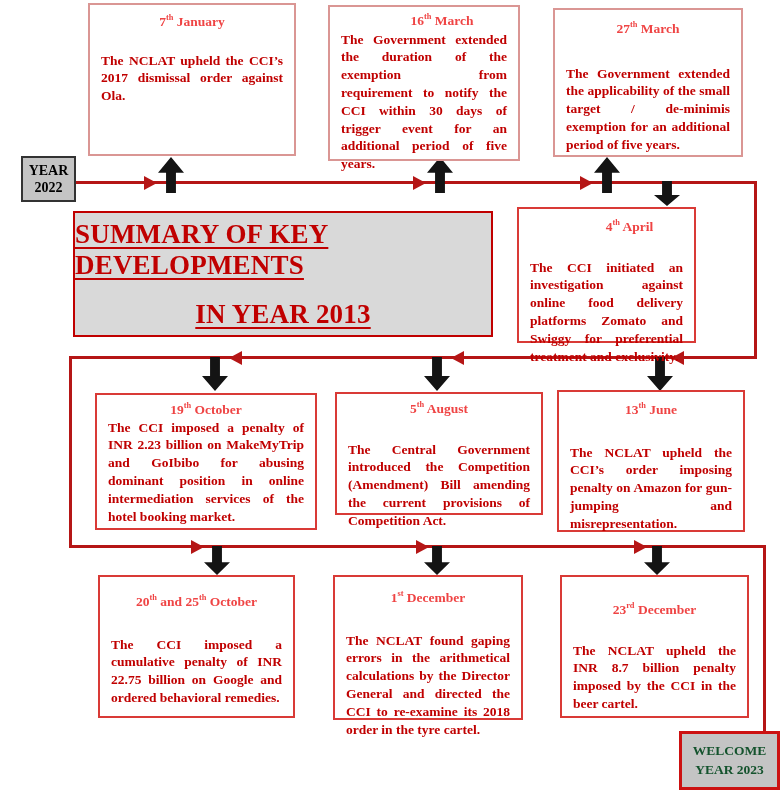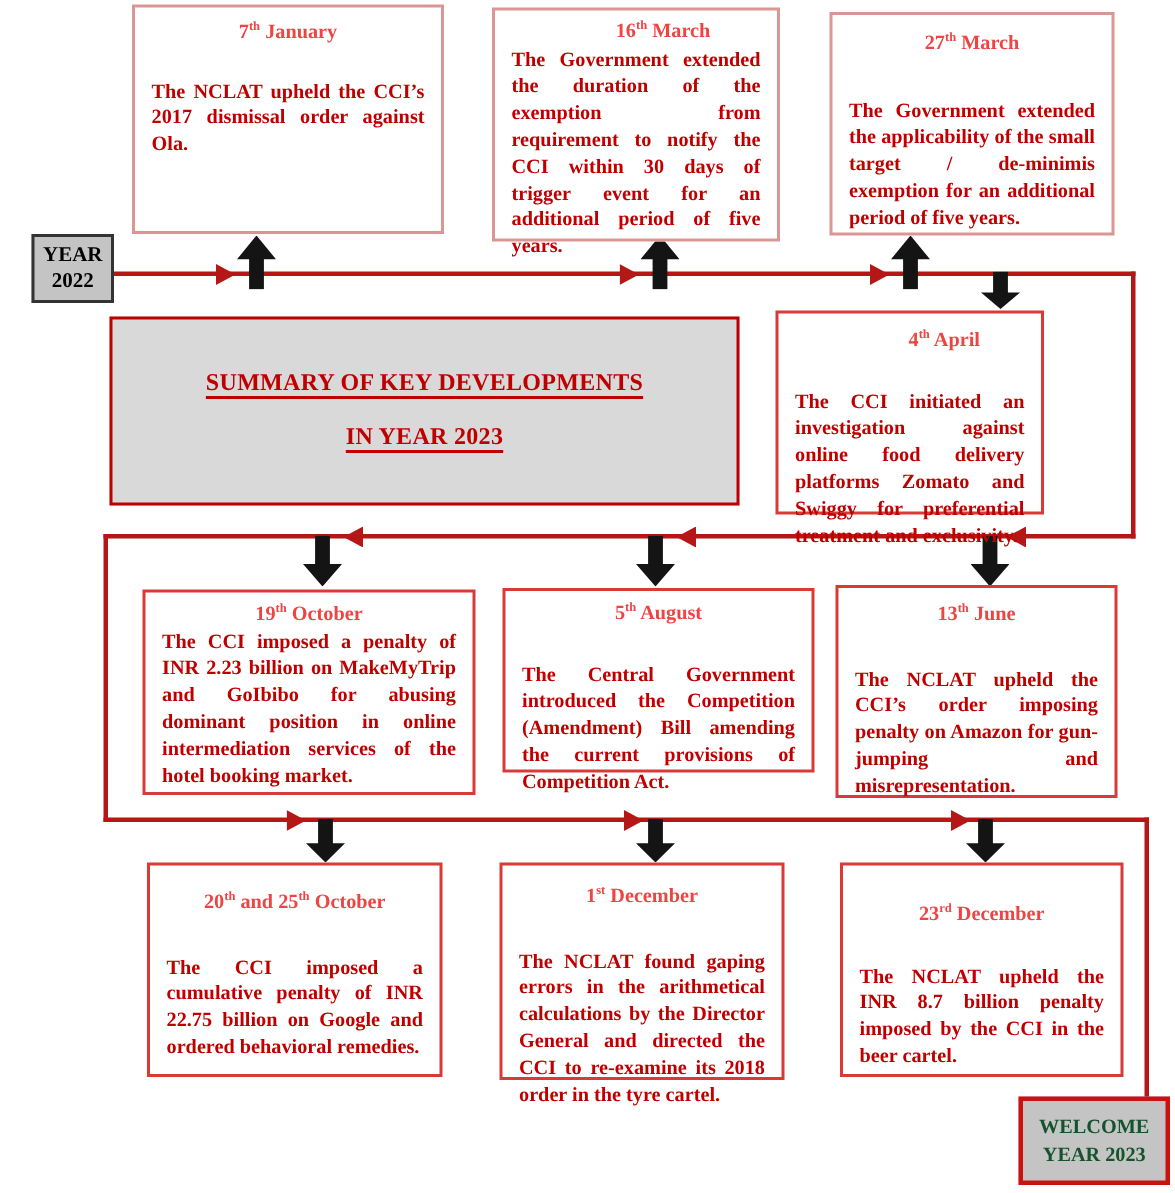--- a/index.html
+++ b/index.html
@@ -46,21 +46,21 @@
     display:flex; flex-direction:column; align-items:center; justify-content:center;
     font-weight:bold; color:#000; font-size:14px; line-height:1.25; text-align:center;
   }
   #title-box {
     position:absolute; left:73px; top:211px; width:420px; height:126px;
     background:#D9D9D9; border:2px solid #C00000; box-sizing:border-box;
     display:flex; flex-direction:column; align-items:center; justify-content:center;
     gap:18px;
   }
   #title-box .tline {
-    color:#C00000; font-weight:bold; font-size:16px; letter-spacing:0.2px;
+    color:#C00000; font-weight:bold; font-size:27px; letter-spacing:0.2px;
     text-decoration:underline; text-decoration-thickness:2px; text-underline-offset:4px;
   }
   #welcome-badge {
     position:absolute; left:679px; top:731px; width:101px; height:59px;
     background:#C4C4C4; border:3px solid #CC1111; box-sizing:border-box;
     display:flex; flex-direction:column; align-items:center; justify-content:center;
     font-weight:bold; color:#14532d; font-size:13.5px; line-height:1.35; text-align:center;
   }
 
   
@@ -117,21 +117,21 @@
   <div class="barrow down" style="left:424px; top:546px; width:26px; height:29px;"></div>
   <div class="barrow down" style="left:644px; top:546px; width:26px; height:29px;"></div>
 
   <div id="year-badge">
     <span>YEAR</span>
     <span>2022</span>
   </div>
 
   <div id="title-box">
     <span class="tline">SUMMARY OF KEY DEVELOPMENTS</span>
-    <span class="tline">IN YEAR 2023</span>
+    <span class="tline">IN YEAR 2013</span>
   </div>
 
   <div id="welcome-badge">
     <span>WELCOME</span>
     <span>YEAR 2023</span>
   </div>
 
   <div class="ebox border-salmon" id="box-jan7">
     <div class="date"><span>7</span><sup>th</sup><span> January</span></div>
     <div class="body">The NCLAT upheld the CCI’s 2017 dismissal order against Ola.</div>

